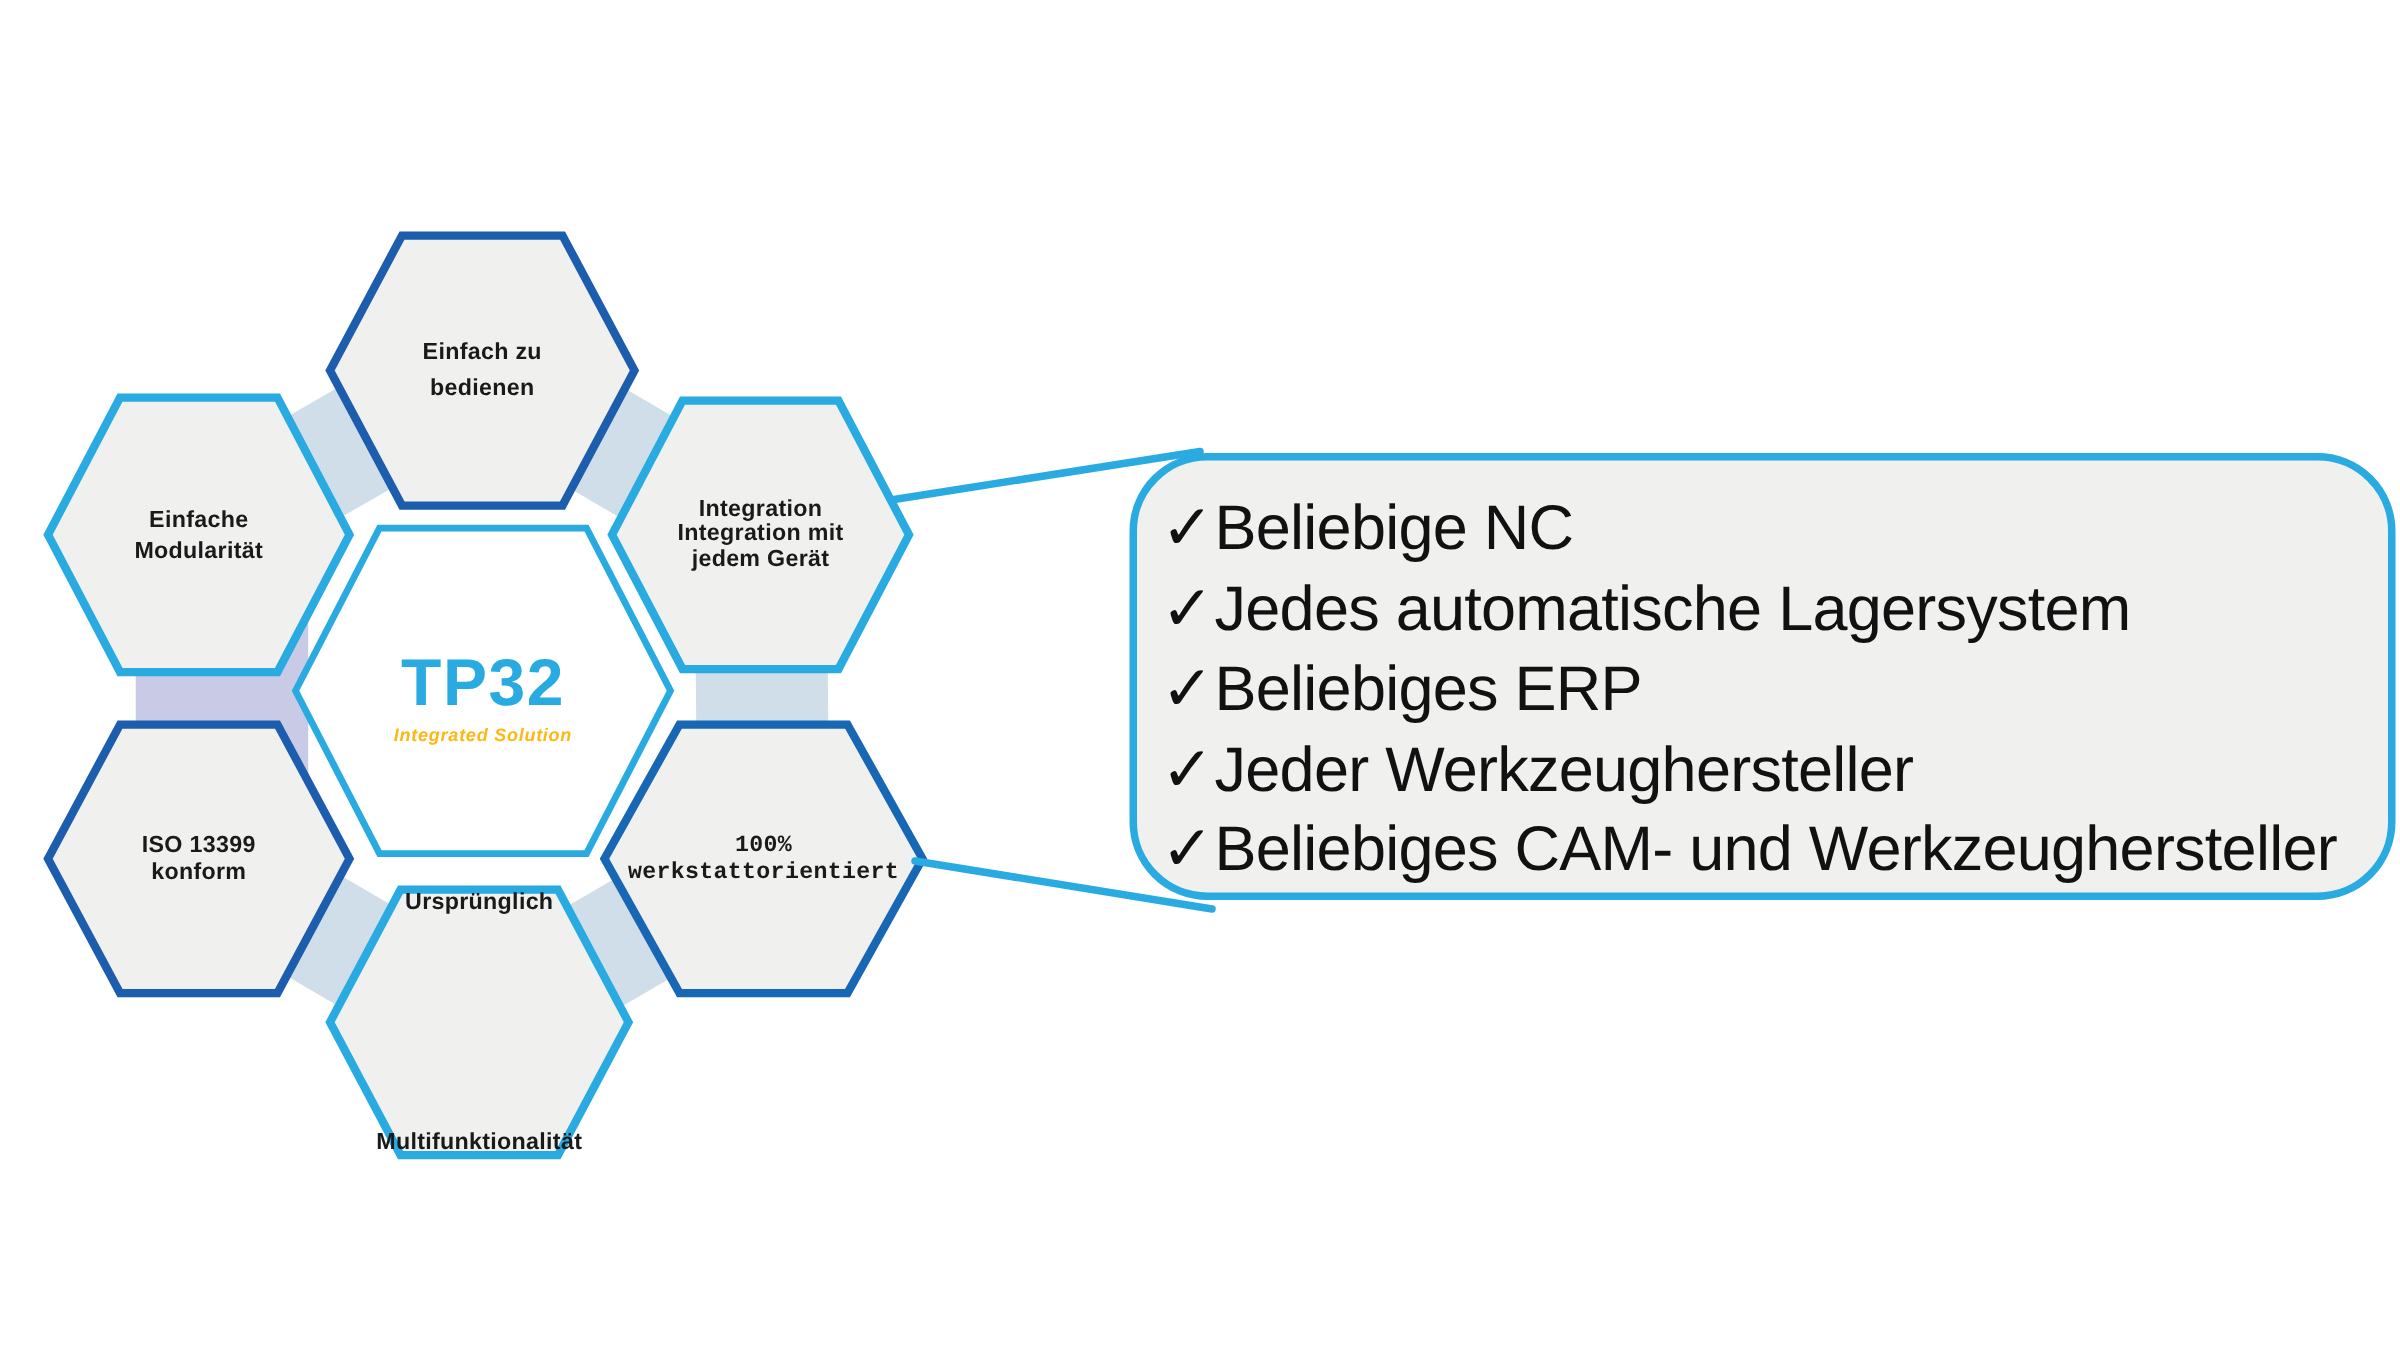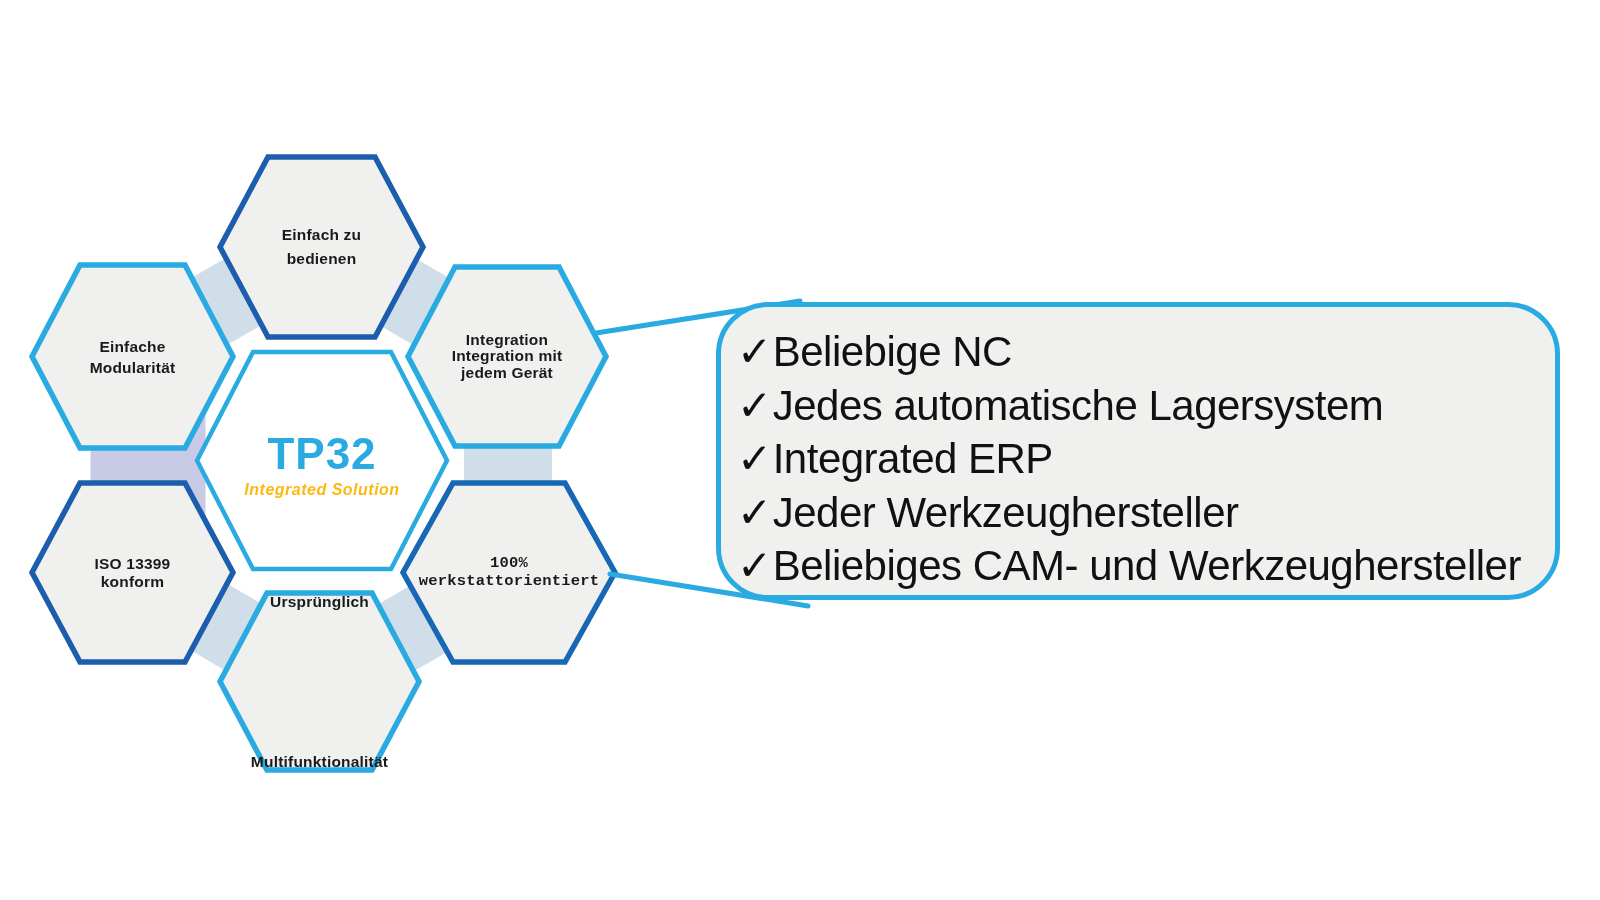--- a/index.html
+++ b/index.html
@@ -47,30 +47,30 @@
   
   .center-label{
     position:absolute;inset:0;display:flex;flex-direction:column;
     align-items:center;justify-content:center;text-align:center;padding-top:10px;
   }
   .center-title{
     font-size:44px;font-weight:bold;line-height:1;letter-spacing:1px;
     color:var(--cyan,#29abe2);
   }
   .center-subtitle{
-    margin-top:5px;font-size:16px;font-weight:bold;font-style:italic;
+    margin-top:5px;font-size:12px;font-weight:bold;font-style:italic;
     color:var(--title-yellow,#fcb813);letter-spacing:.5px;
   }
 
   
   .tail{stroke:var(--cyan,#29abe2);stroke-width:5;stroke-linecap:round;fill:none;}
 
   
   .callout{
-    position:absolute;left:716px;top:302px;width:844px;height:298px;
+    position:absolute;left:753px;top:302px;width:844px;height:298px;
     background:var(--hex-fill,#f0f0ef);
     border:5px solid var(--cyan,#29abe2);
     border-radius:52px;box-sizing:border-box;
   }
   .callout-list{
     margin:0;padding:18px 8px 8px 16px;list-style:none;
   }
   .callout-list li{
     font-size:42px;line-height:53.5px;color:#111;
     letter-spacing:-0.5px;white-space:nowrap;font-weight:400;
@@ -164,19 +164,19 @@
 
   <svg class="layer" width="1600" height="900" viewBox="0 0 1600 900">
     <line class="tail" x1="596" y1="333" x2="800" y2="301"></line>
     <line class="tail" x1="610" y1="574" x2="808" y2="606"></line>
   </svg>
 
   <div class="callout">
     <ul class="callout-list">
       <li><span class="check">✓</span><span>Beliebige NC</span></li>
       <li><span class="check">✓</span><span>Jedes automatische Lagersystem</span></li>
-      <li><span class="check">✓</span><span>Integrated ERP</span></li>
+      <li><span class="check">✓</span><span>Beliebiges ERP</span></li>
       <li><span class="check">✓</span><span>Jeder Werkzeughersteller</span></li>
       <li><span class="check">✓</span><span>Beliebiges CAM- und Werkzeughersteller</span></li>
     </ul>
   </div>
 
 </div>
 
 </body></html>

